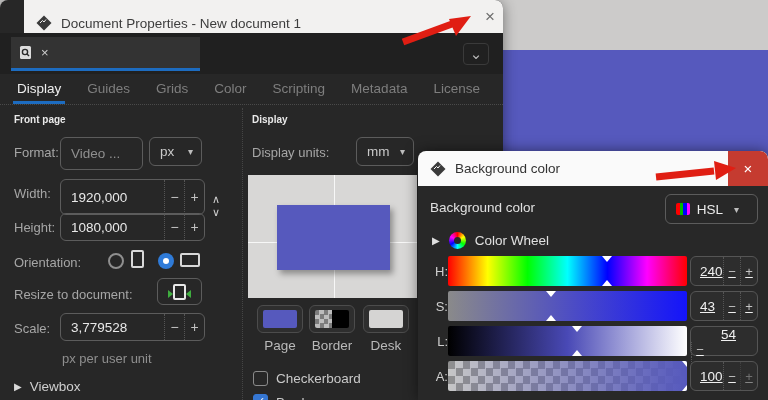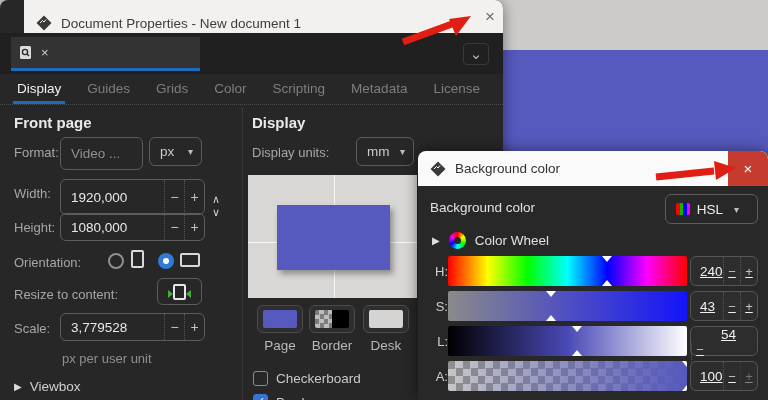--- a/index.html
+++ b/index.html
@@ -32,21 +32,21 @@
 
   .tabbar { position:absolute; left:0; top:74px; width:503px; height:31px; display:flex;
     align-items:center; gap:26px; padding-left:17px; border-bottom:1px dotted #4a4a4a; background:#272727; }
   .tab { font-size:13.5px; color:#7e7e7e; position:relative; padding-bottom:2px; }
   .tab.active { color:#efefef; }
   .tab.active::after { content:""; position:absolute; left:-4px; right:-4px; bottom:-6px;
     height:3px; background:#1d6cc0; }
 
   
   .lbl { position:absolute; color:#a6a6a6; font-size:13px; }
-  .heading { position:absolute; color:#e9e9e9; font-size:15px; font-weight:bold; }
+  .heading { position:absolute; color:#e9e9e9; font-size:10px; font-weight:bold; }
   .field { position:absolute; border:1px solid #5c5c5c; border-radius:6px;
     display:flex; align-items:center; color:#e8e8e8; font-size:13.5px; }
   .field .val { flex:1; padding-left:10px; white-space:nowrap; overflow:hidden; }
   .spin { width:20px; text-align:center; color:#c3c3c3; font-size:14px;
     border-left:1px dotted #555; align-self:stretch; display:flex; align-items:center; justify-content:center; }
   .ddl-arrow { color:#bdbdbd; font-size:10px; padding:0 8px 0 4px; }
   .muted-val { color:#8f8f8f !important; }
 
   .radio { position:absolute; width:16px; height:16px; border-radius:50%; }
   .radio.off { border:2px solid #8f8f8f; background:transparent; }
@@ -211,21 +211,21 @@
       <span class="spin">−</span>
       <span class="spin">+</span>
     </div>
 
     <div class="lbl" style="left:14px; top:255px;">Orientation:</div>
     <div class="radio off" style="left:108px; top:253px;"></div>
     <div class="page-icon" style="left:131px; top:250px; width:13px; height:18px;"></div>
     <div class="radio on" style="left:158px; top:253px;"></div>
     <div class="page-icon" style="left:180px; top:253px; width:20px; height:14px;"></div>
 
-    <div class="lbl" style="left:14px; top:287px;">Resize to content:</div>
+    <div class="lbl" style="left:14px; top:287px;">Resize to document:</div>
     <div class="tool-btn" style="left:157px; top:278px; width:45px; height:27px;">
       <span class="resize-glyph"></span>
     </div>
 
     <div class="lbl" style="left:14px; top:321px;">Scale:</div>
     <div class="field" style="left:60px; top:313px; width:145px; height:28px;">
       <span class="val">3,779528</span>
       <span class="spin">−</span>
       <span class="spin">+</span>
     </div>

